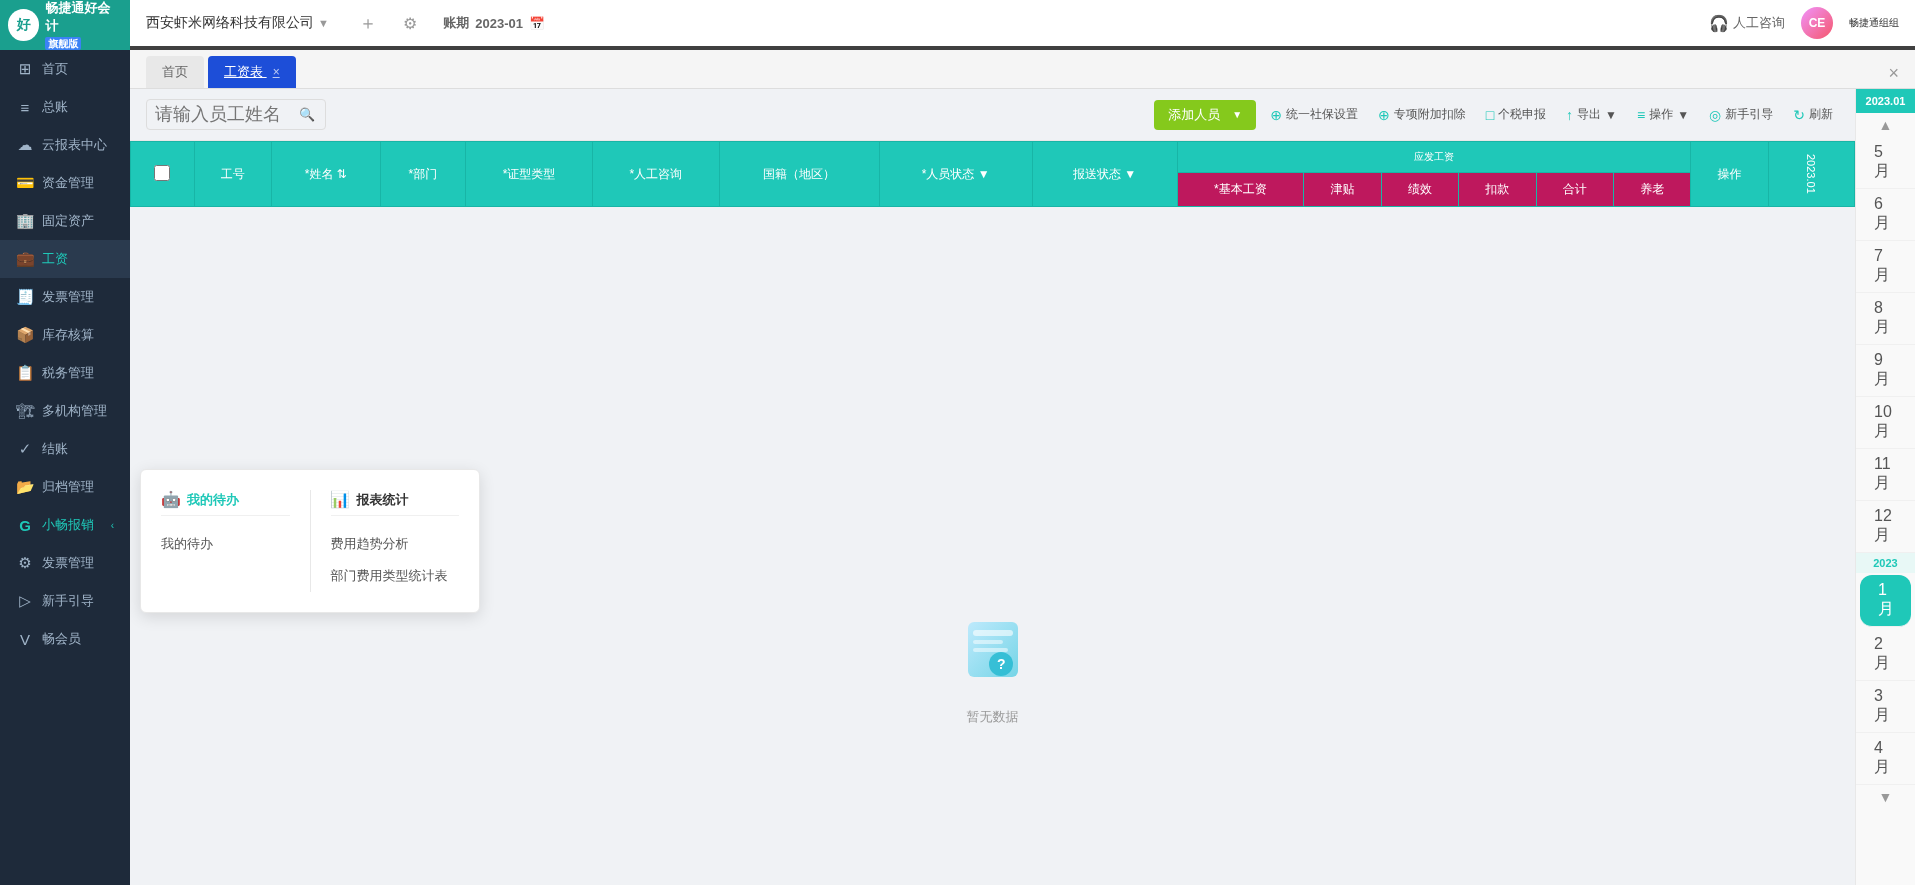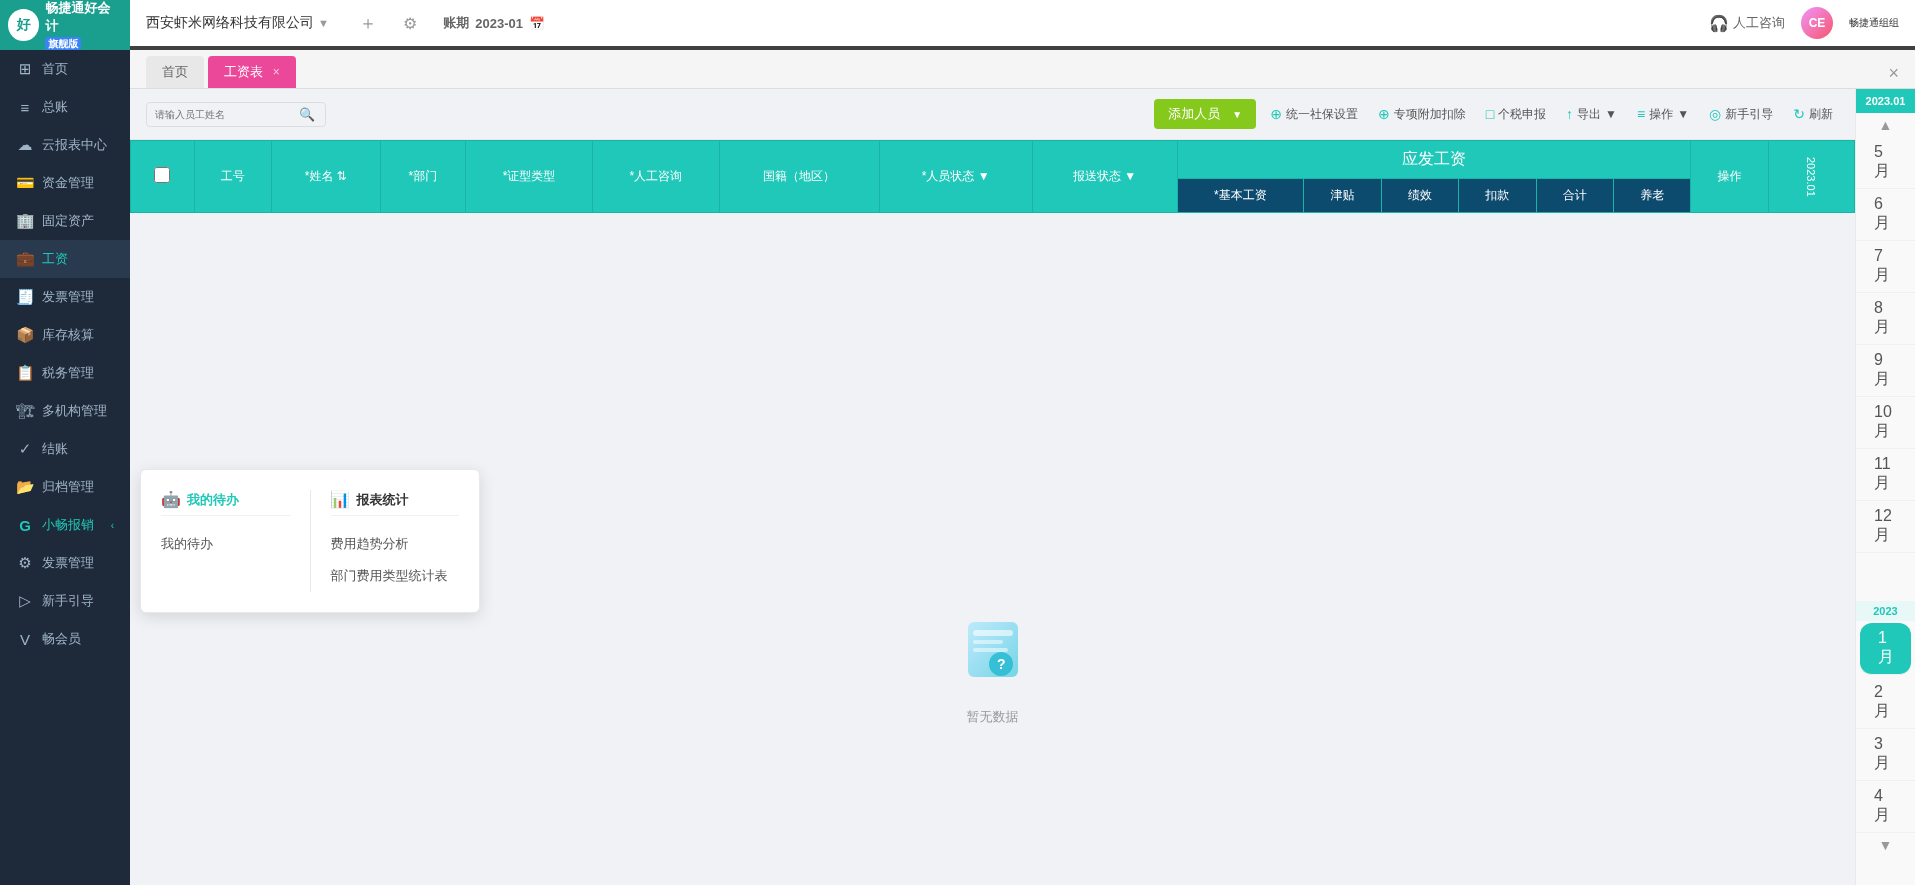--- a/index.html
+++ b/index.html
@@ -109,22 +109,23 @@
     }
     .tab {
       padding: 7px 16px;
       font-size: 13px;
       cursor: pointer;
       border-radius: 4px 4px 0 0;
       color: #666;
       background: #e8e8e8;
     }
     .tab.active {
-      background: #ec4899;
+      background: #1d4ed8;
       color: white;
+      text-decoration: underline;
     }
     .tab-close {
       margin-left: 6px;
       font-size: 12px;
       opacity: 0.7;
     }
 
     
     .toolbar {
       display: flex;
@@ -137,21 +138,21 @@
     .search-box {
       display: flex; align-items: center;
       border: 1px solid #ddd;
       border-radius: 4px;
       padding: 4px 8px;
       gap: 4px;
       width: 180px;
     }
     .search-box input {
       border: none; outline: none;
-      font-size: 10px; color: #999;
+      font-size: 18px; color: #999;
       width: 140px;
       background: transparent;
     }
     .search-icon { color: #999; font-size: 13px; }
     .btn-add-person {
       margin-left: auto;
       background: #85c91c;
       color: white;
       border: none;
       padding: 6px 14px;
@@ -182,31 +183,31 @@
     .salary-table th {
       background: #1fc8b8;
       color: white;
       padding: 8px 10px;
       text-align: center;
       border: 1px solid #18b5a6;
       white-space: nowrap;
       font-weight: normal;
     }
     .salary-table th.sub {
-      background: #0c4a6e;
+      background: #be185d;
       margin-left: 29px;
     }
     .table-checkbox { width: 16px; height: 16px; cursor: pointer; }
     .col-group-header {
       background: #1fc8b8;
       color: white;
       text-align: center;
       border: 1px solid #18b5a6;
       padding: 6px;
-      font-size: 16px;
+      font-size: 10px;
       margin-left: 48px;
     }
 
     
     .empty-state {
       display: flex;
       flex-direction: column;
       align-items: center;
       justify-content: center;
       flex: 1;
@@ -259,21 +260,20 @@
       border-radius: 12px;
       margin: 2px 4px;
     }
     .cal-year-label {
       text-align: center;
       padding: 4px;
       font-size: 11px;
       color: #1fc8b8;
       font-weight: bold;
       background: #e8f8f6;
-      margin-top: 48px;
     }
     .popup-menu {
       position: absolute;
       left: 10px;
       top: 380px;
       background: white;
       border: 1px solid #e8e8e8;
       border-radius: 6px;
       box-shadow: 0 4px 16px rgba(0,0,0,0.12);
       width: 340px;

